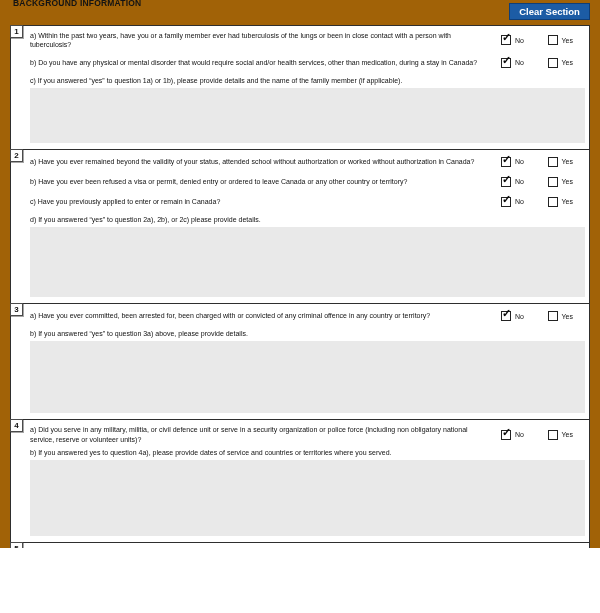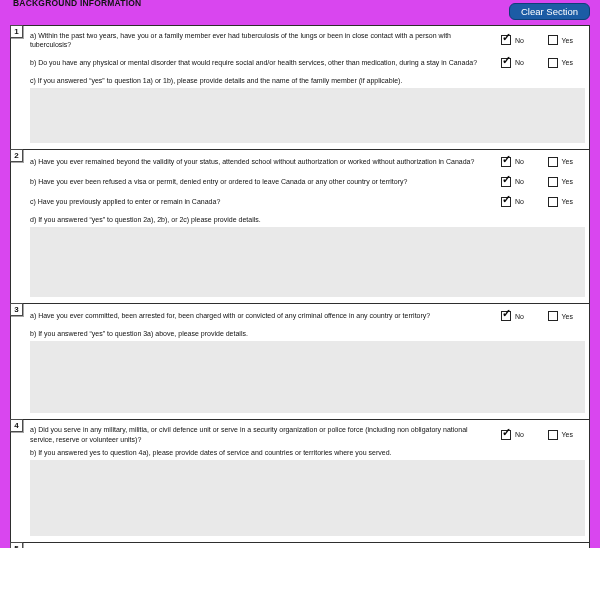--- a/index.html
+++ b/index.html
@@ -1,33 +1,33 @@
 <!DOCTYPE html>
 <html><head>
 <meta charset="utf-8">
 <style>
   * { margin:0; padding:0; box-sizing:border-box; }
   html,body { background:#fff; }
   .page {
-    position:relative; width:600px; height:548px; background:#d946ef;
+    position:relative; width:600px; height:548px; background:#a16207;
     font-family:"Liberation Sans", sans-serif; color:#111; overflow:hidden;
   }
   .title {
     position:absolute; top:-2px; left:13px;
     font-size:8.5px; font-weight:bold; letter-spacing:.2px; color:#141414;
   }
   .subtitle {
     position:absolute; top:13px; left:13px;
     font-size:7.5px; font-weight:bold; color:#141414;
   }
   .clear-btn {
     position:absolute; top:3px; left:509px; width:81px; height:17px;
     background:#1c5ca5; border:1px solid #0f3e77; color:#fff;
-    font-family:"Liberation Sans", sans-serif; font-size:9.5px; font-weight:normal;
-    text-align:center; line-height:15px; cursor:pointer; border-radius:6px;
+    font-family:"Liberation Sans", sans-serif; font-size:9.5px; font-weight:bold;
+    text-align:center; line-height:15px; cursor:pointer; border-radius:0;
   }
   .form {
     position:absolute; top:25px; left:10px; width:580px;
     border:1px solid #2e2e2e; background:#fff;
   }
   .section { position:relative; border-bottom:1px solid #2e2e2e; }
   .num-box {
     position:absolute; top:-1px; left:-1px; width:13px; height:13px;
     background:#fff; border:1px solid #4a4a4a; box-shadow:1px 1px 0 rgba(0,0,0,.35);
     font-size:8px; font-weight:bold; text-align:center; line-height:12px; z-index:2;

